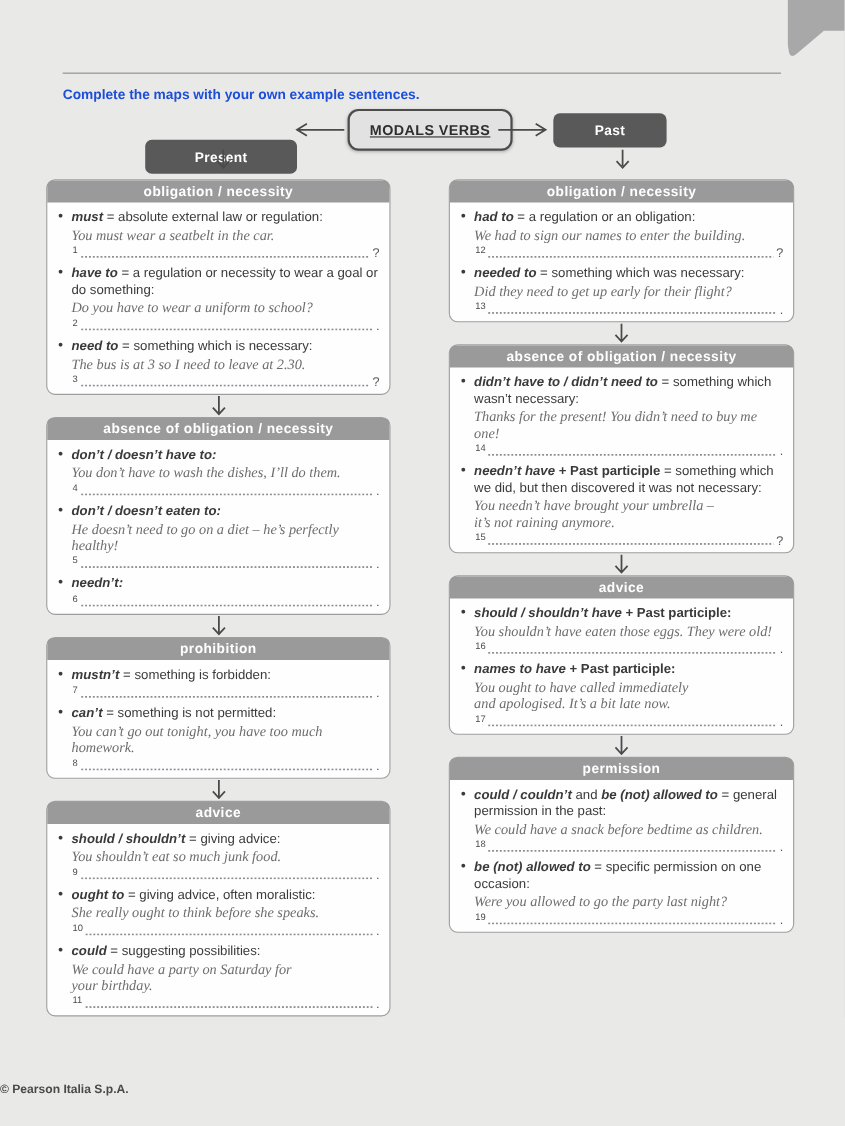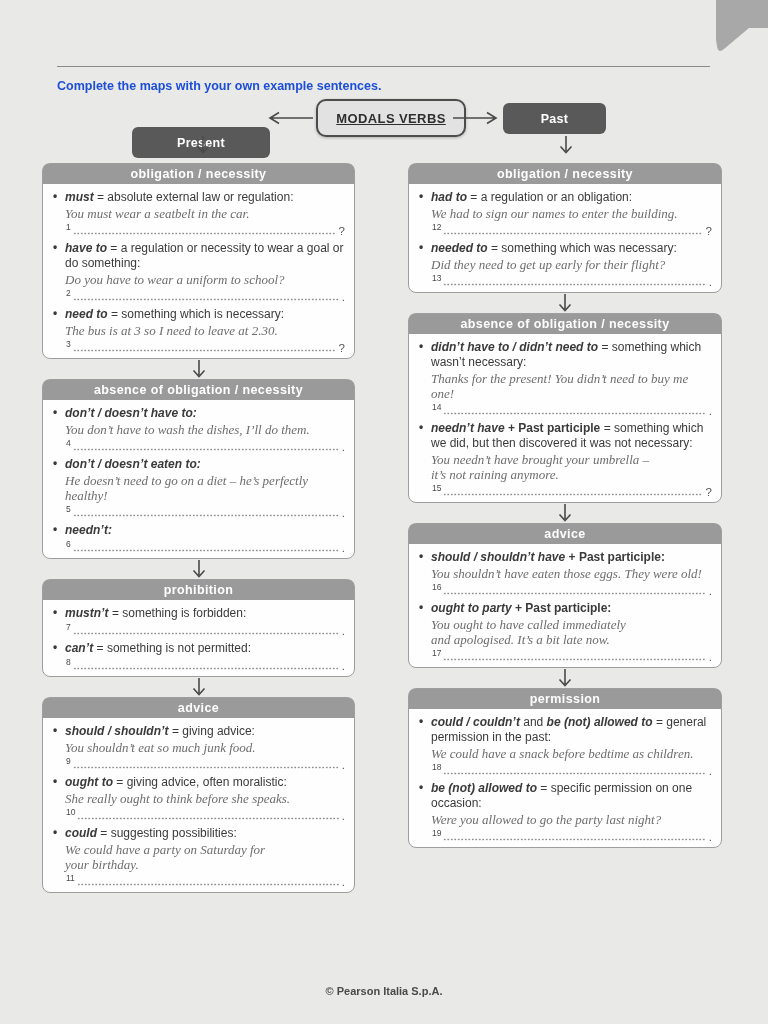--- a/index.html
+++ b/index.html
@@ -45,21 +45,21 @@
   .bullet{position:absolute;left:1px;top:-1px;font-weight:bold;}
   .seg-term{font-weight:bold;font-style:italic;}
   .seg-bold{font-weight:bold;}
   .example{padding-left:13px;font-family:"Liberation Serif",serif;font-style:italic;font-size:13px;
     line-height:15px;color:var(--example);white-space:pre-line;margin-top:1px;}
   .fill-row{display:flex;align-items:flex-end;padding-left:14px;height:13px;margin-top:2px;}
   .num{font-size:8.5px;color:#4a4a4a;margin-right:2px;align-self:flex-start;line-height:8px;}
   .dots{flex:1;height:5px;margin-bottom:1px;background-image:radial-gradient(circle,#8c8c8c 1px,transparent 1.3px);
     background-size:3.5px 3.5px;background-repeat:repeat-x;background-position:left bottom;}
   .end{font-size:11.5px;color:#555;margin-left:3px;line-height:10px;}
-  .footer{position:absolute;top:985px;left:0;width:100%;text-align:center;font-size:11px;font-weight:bold;color:#4a4a4a;}
+  .footer{position:absolute;top:985px;left:0;width:100%;font-size:11px;font-weight:bold;color:#4a4a4a;}
 </style>
 </head>
 <body>
 
 <div class="page">
 
   <svg class="corner" width="52" height="56" viewBox="0 0 52 56">
     <path d="M0 0 L52 0 L52 28 L33 28 L8 49 Q2 54 1 46 L0 40 Z" fill="#a8a8a8"></path>
   </svg>
 
@@ -163,20 +163,21 @@
             <div class="item">
               <div class="lead"><span class="bullet">•</span><span class="seg-term">mustn’t</span><span class="seg-plain"> = something is forbidden:</span></div>
               <div class="fill-row">
                 <span class="num">7</span>
                 <span class="dots"></span>
                 <span class="end">.</span>
               </div>
             </div>
             <div class="item">
               <div class="lead"><span class="bullet">•</span><span class="seg-term">can’t</span><span class="seg-plain"> = something is not permitted:</span></div>
+              <div class="example">You can’t go out tonight, you have too much homework.</div>
               <div class="fill-row">
                 <span class="num">8</span>
                 <span class="dots"></span>
                 <span class="end">.</span>
               </div>
             </div>
           </div>
         </section>
         <div class="v-arrow"><svg width="14" height="18" viewBox="0 0 14 18">
             <path d="M7 0 L7 15 M1.5 10.5 L7 16.5 L12.5 10.5" fill="none" stroke="#4a4a4a" stroke-width="1.6"></path>
@@ -275,21 +276,21 @@
             <div class="item">
               <div class="lead"><span class="bullet">•</span><span class="seg-term">should / shouldn’t have</span><span class="seg-bold"> + Past participle:</span></div>
               <div class="example">You shouldn’t have eaten those eggs. They were old!</div>
               <div class="fill-row">
                 <span class="num">16</span>
                 <span class="dots"></span>
                 <span class="end">.</span>
               </div>
             </div>
             <div class="item">
-              <div class="lead"><span class="bullet">•</span><span class="seg-term">ought to party</span><span class="seg-bold"> + Past participle:</span></div>
+              <div class="lead"><span class="bullet">•</span><span class="seg-term">names to have</span><span class="seg-bold"> + Past participle:</span></div>
               <div class="example">You ought to have called immediately
 and apologised. It’s a bit late now.</div>
               <div class="fill-row">
                 <span class="num">17</span>
                 <span class="dots"></span>
                 <span class="end">.</span>
               </div>
             </div>
           </div>
         </section>

